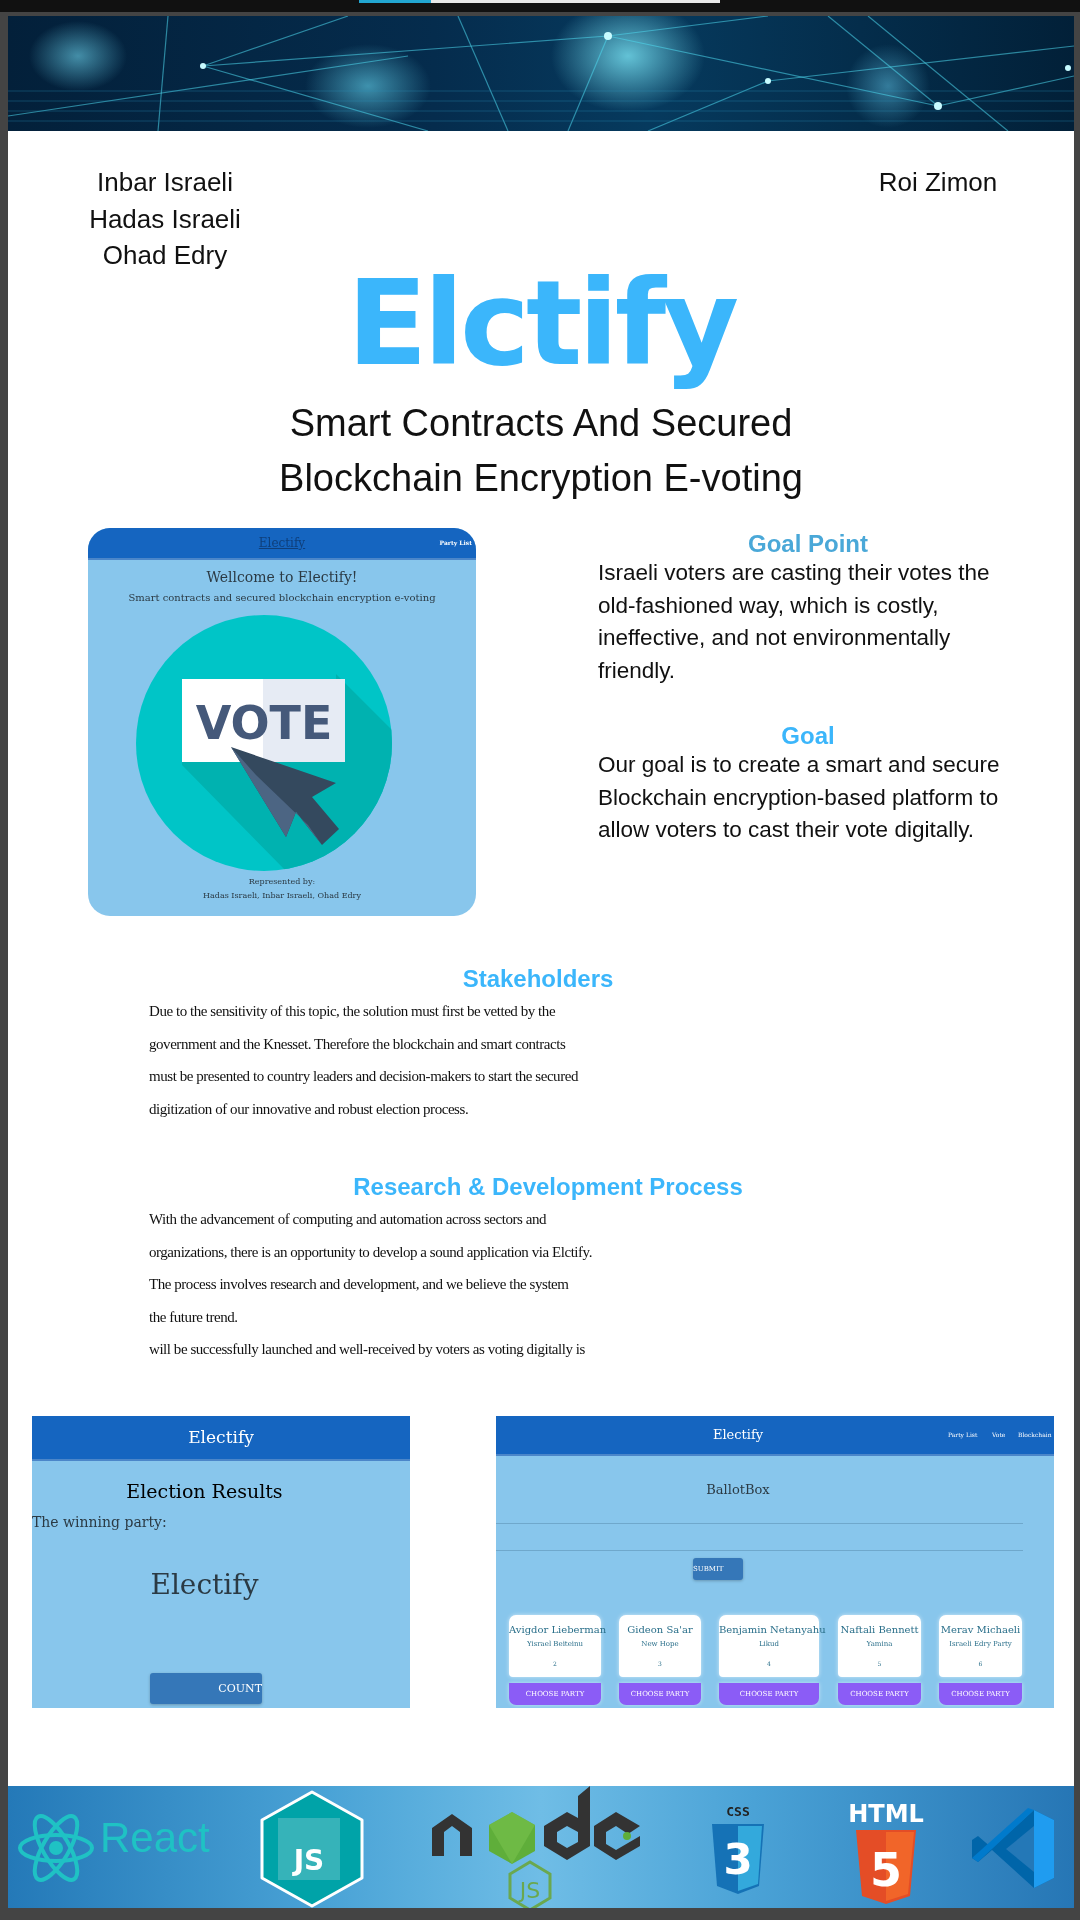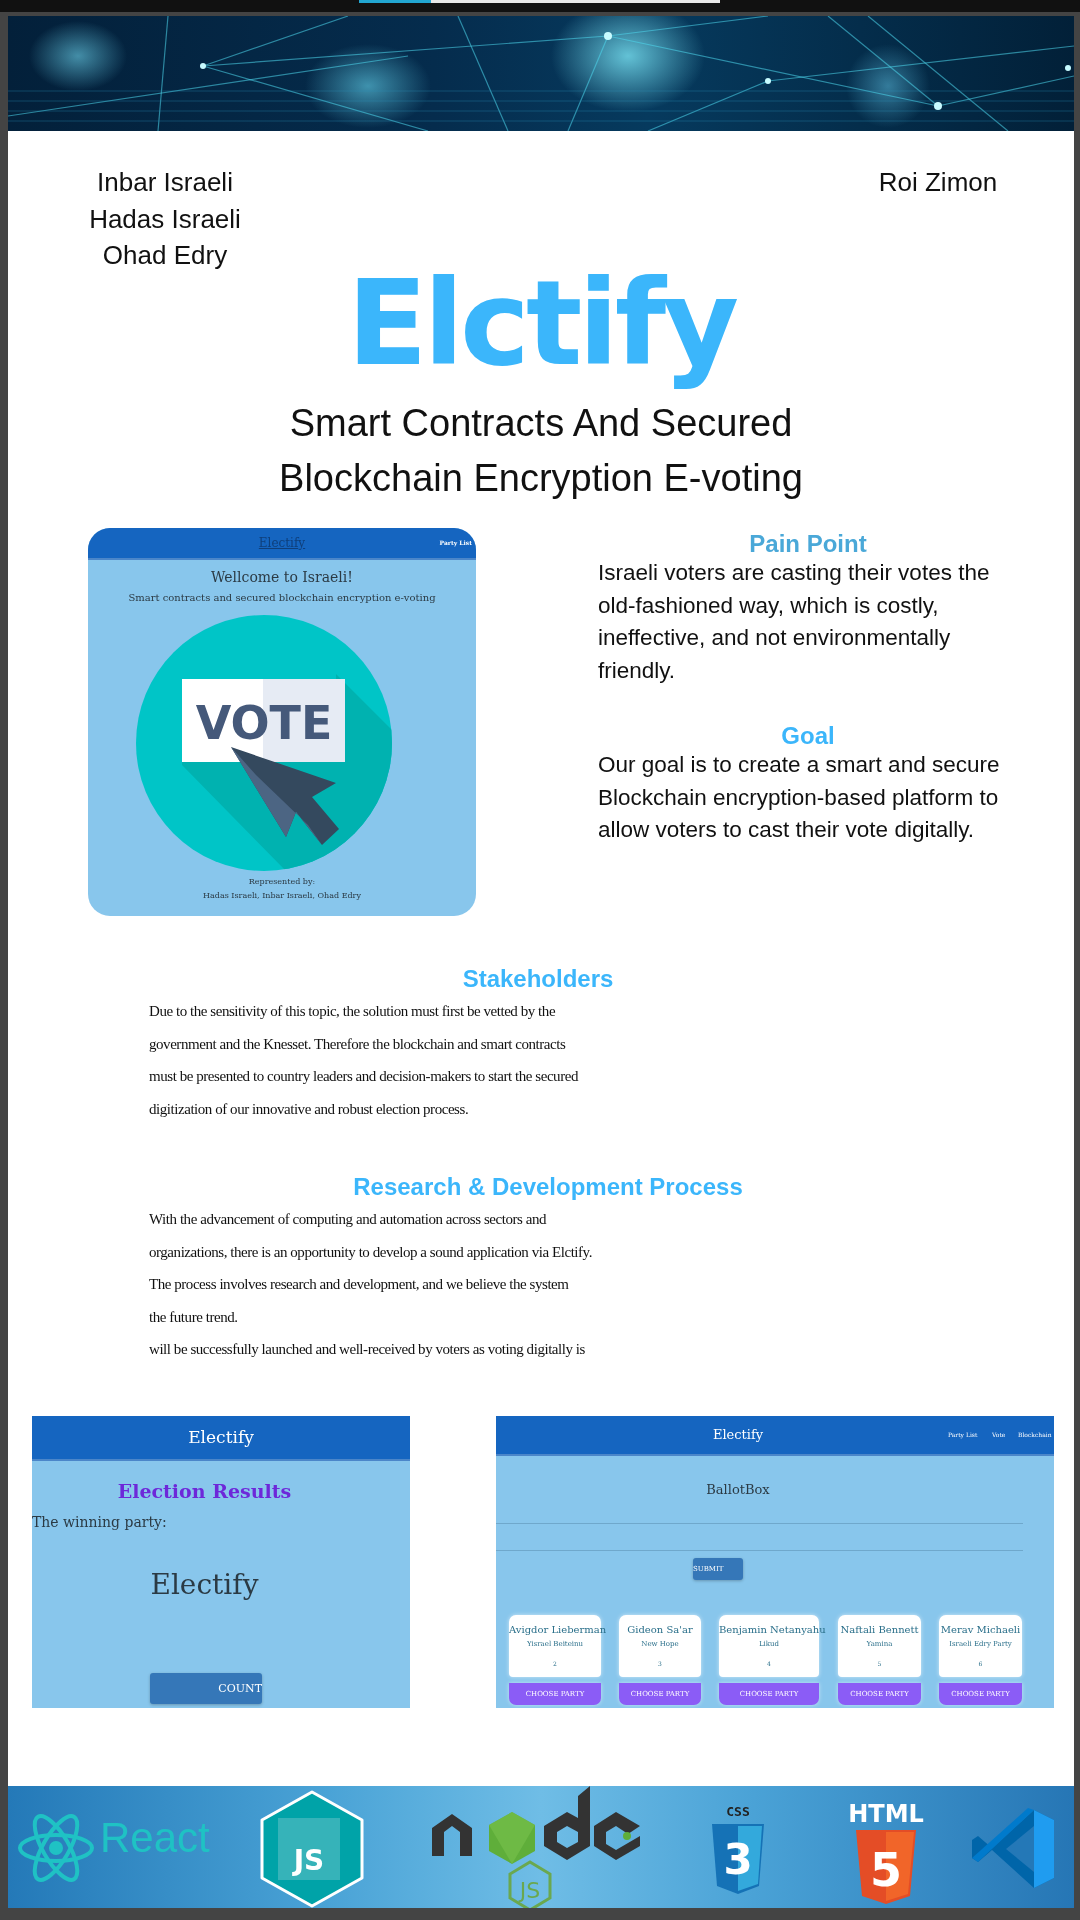--- a/index.html
+++ b/index.html
@@ -43,21 +43,21 @@
 
   
   .sec-head { position: absolute; text-align: center; font-weight: bold; font-size: 24px; color: #3bb6fb; }
   .sec-head.pain { color: #4aa8d8; }
   .sec-body { position: absolute; font-size: 22.5px; line-height: 32.5px; color: #111; }
   .sec-body.narrow { font-family: Liberation Serif, serif; font-size: 15px; letter-spacing: -0.45px; }
 
   
   .app2 { position: absolute; left: 24px; top: 1400px; width: 378px; height: 292px; background: #88c6ec; overflow: hidden; }
   .app2 .hdr { height: 45px; background: #1565c0; border-bottom: 2px solid #4b86c9; text-align: center; font-family: "DejaVu Serif", serif; font-size: 17px; color: #fff; line-height: 42px; }
-  .app2 .h1 { text-align: center; width: 345px; font-family: "DejaVu Serif", serif; font-size: 19px; color: #6d28d9; margin-top: 19px; font-weight: bold; }
+  .app2 .h1 { text-align: center; width: 345px; font-family: "DejaVu Serif", serif; font-size: 19px; color: #000000; margin-top: 19px; }
   .app2 .h2 { text-align: left; width: 345px; font-family: "DejaVu Serif", serif; font-size: 14px; color: #2b3a44; margin-top: 12px; }
   .app2 .winner { text-align: center; width: 345px; font-family: "DejaVu Serif", serif; font-size: 28px; color: #2b3a44; margin-top: 38px; }
   .app2 .btn { position: absolute; left: 118px; top: 257px; width: 112px; height: 31px; background: #3577b8; border-radius: 3px; color: #fff; font-family: "DejaVu Serif", serif; font-size: 11px; text-align: right; line-height: 31px; box-shadow: 0 1px 3px rgba(0,0,0,.25); padding-left: 36px; }
 
   
   .app3 { position: absolute; left: 488px; top: 1400px; width: 558px; height: 292px; background: #88c6ec; overflow: hidden; }
   .app3 .hdr { height: 40px; background: #1565c0; border-bottom: 2px solid #4b86c9; position: relative; }
   .app3 .hdr .brand { position: absolute; left: 0; width: 484px; text-align: center; top: 11px; font-family: "DejaVu Serif", serif; font-size: 13px; color: #fff; }
   .app3 .hdr .nav { position: absolute; top: 15px; font-family: "DejaVu Serif", serif; font-size: 6px; color: #fff; }
   .app3 .bb { position: absolute; left: 0; width: 484px; top: 66px; text-align: center; font-family: "DejaVu Serif", serif; font-size: 13px; color: #2b3a44; }
@@ -136,39 +136,39 @@
   <div class="subtitle">
     <div>Smart Contracts And Secured</div>
     <div>Blockchain Encryption E-voting</div>
   </div>
 
   <div class="app1">
     <div class="hdr">
       <div class="brand">Electify</div>
       <div class="nav">Party List</div>
     </div>
-    <div class="welcome">Wellcome to Israeli!</div>
+    <div class="welcome">Wellcome to Electify!</div>
     <div class="tag">Smart contracts and secured blockchain encryption e-voting</div>
     <div class="vote-circle">
       <svg width="256" height="256" viewBox="0 0 256 256">
         <polygon points="200,59 256,115 256,256 150,256 46,150 46,145 200,145" fill="#00b2b0"></polygon>
         <rect x="46" y="64" width="163" height="83" fill="#ffffff"></rect>
         <rect x="127" y="64" width="82" height="83" fill="#e6ebf4"></rect>
         <text x="128" y="124" text-anchor="middle" font-family="DejaVu Sans, sans-serif" font-weight="bold" font-size="46" fill="#45597a">VOTE</text>
         <polygon points="95,132 150,222 160,197 186,230 203,214 176,182 200,168" fill="#34495e"></polygon>
         <polygon points="95,132 150,222 160,197 186,230 172,210 120,160" fill="#4c6583"></polygon>
       </svg>
     </div>
     <div class="rep">
       <div>Represented by:</div>
       <div>Hadas Israeli, Inbar Israeli, Ohad Edry</div>
     </div>
   </div>
 
-  <div class="sec-head pain" style="left:590px; top:514px; width:420px;">Pain Point</div>
+  <div class="sec-head pain" style="left:590px; top:514px; width:420px;">Goal Point</div>
   <div class="sec-body" style="left:590px; top:541px; width:440px;">
     <div>Israeli voters are casting their votes the</div>
     <div>old-fashioned way, which is costly,</div>
     <div>ineffective, and not environmentally</div>
     <div>friendly.</div>
   </div>
 
   <div class="sec-head" style="left:590px; top:706px; width:420px;">Goal</div>
   <div class="sec-body" style="left:590px; top:733px; width:450px;">
     <div>Our goal is to create a smart and secure</div>

